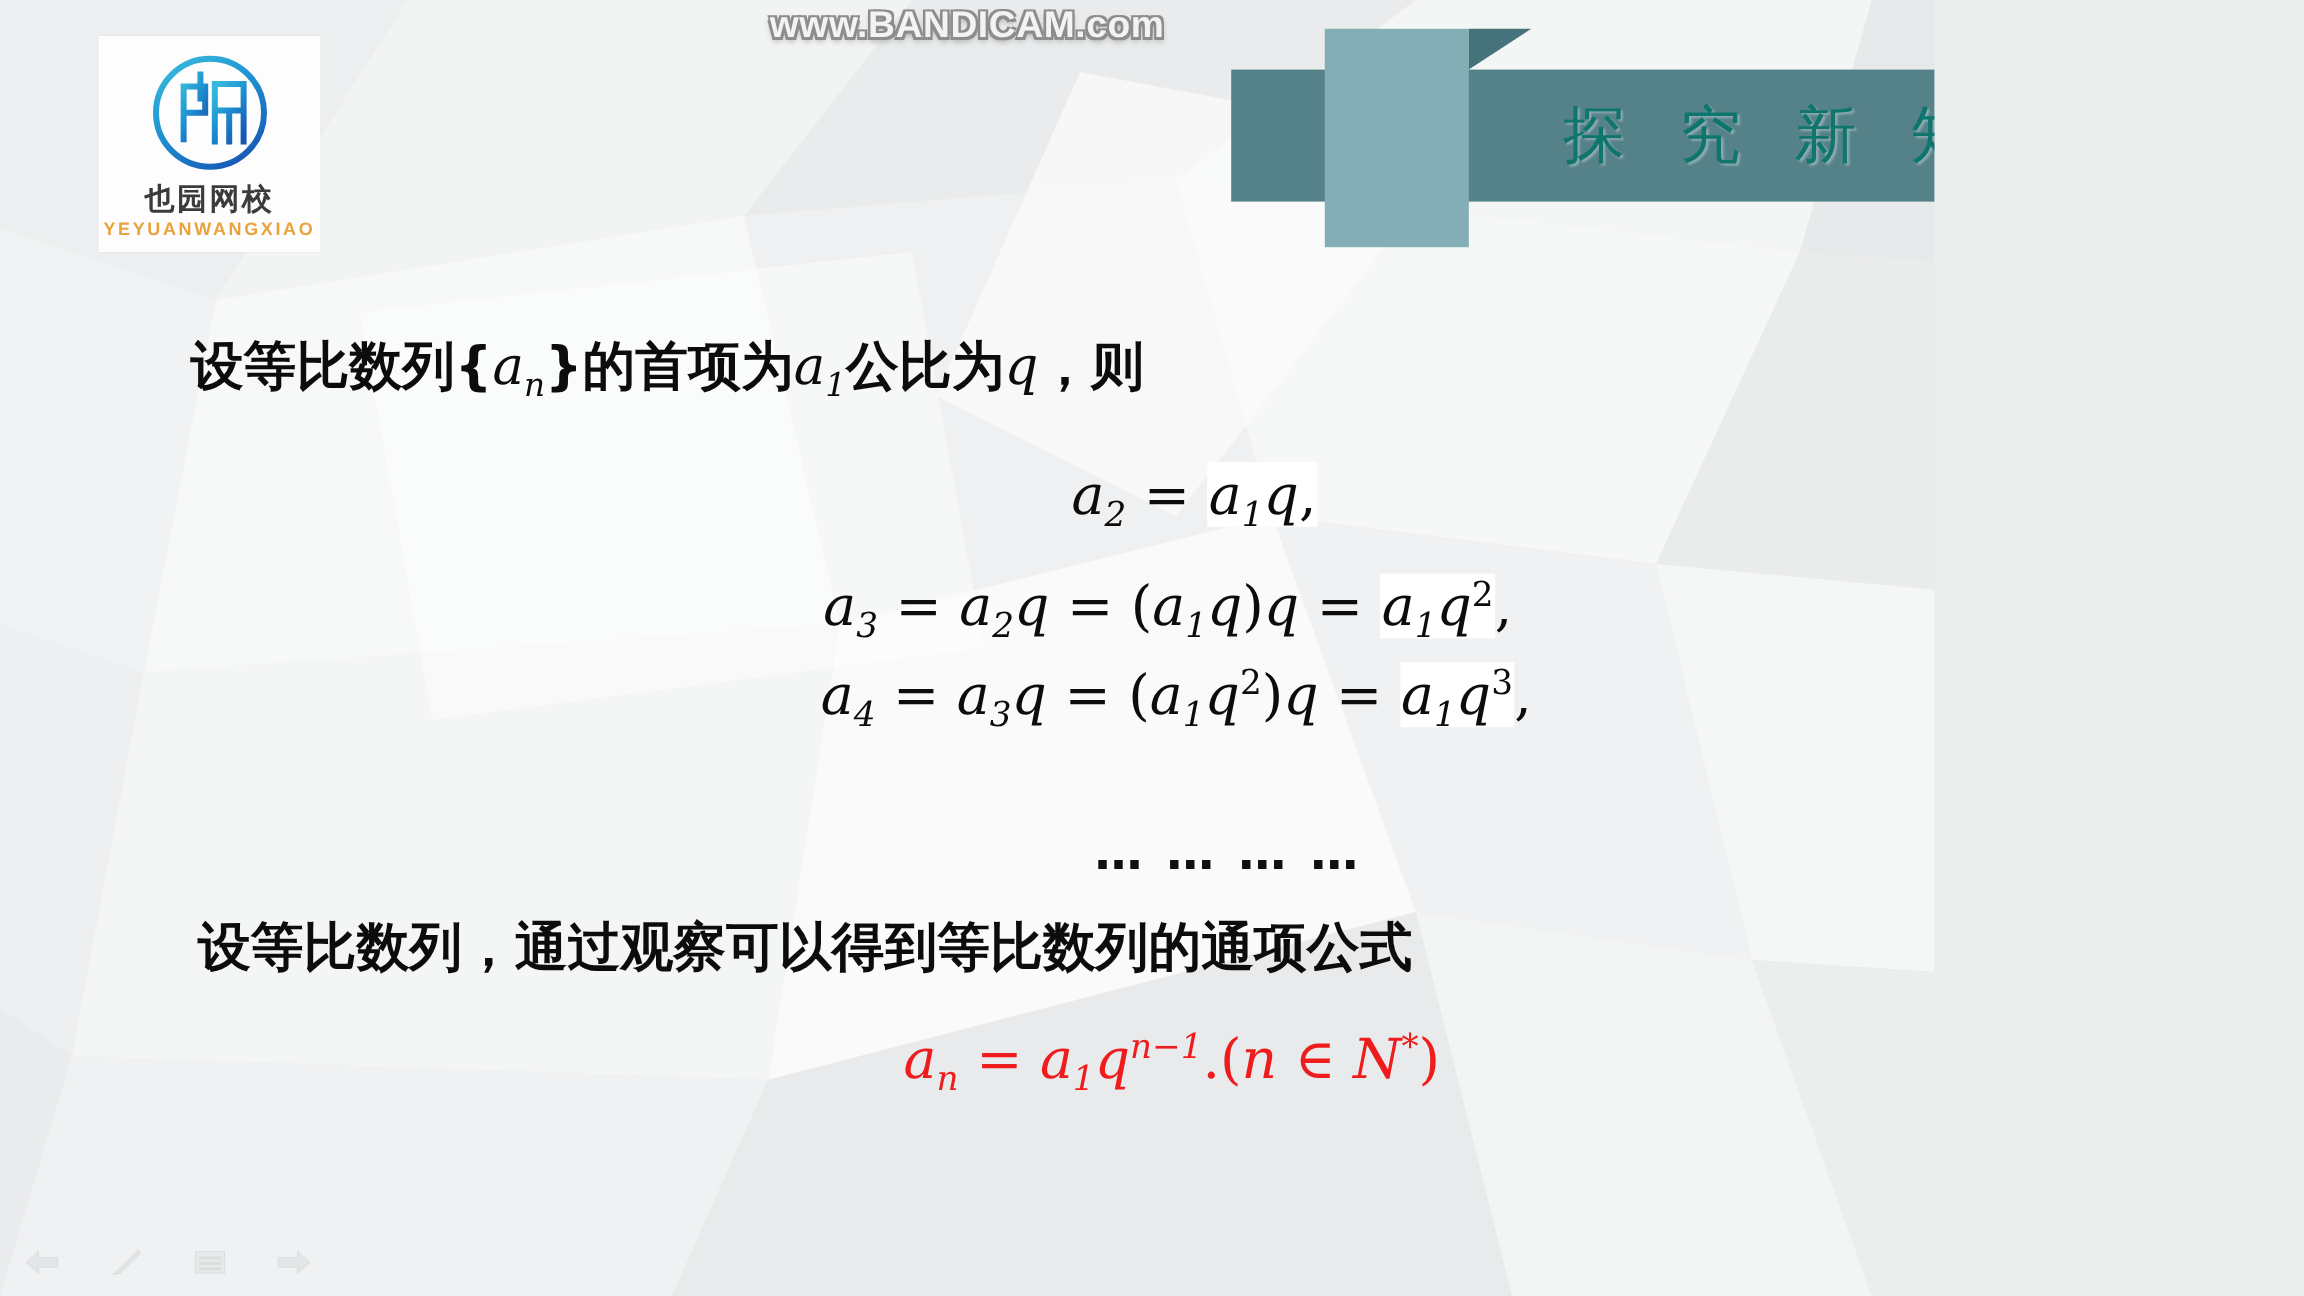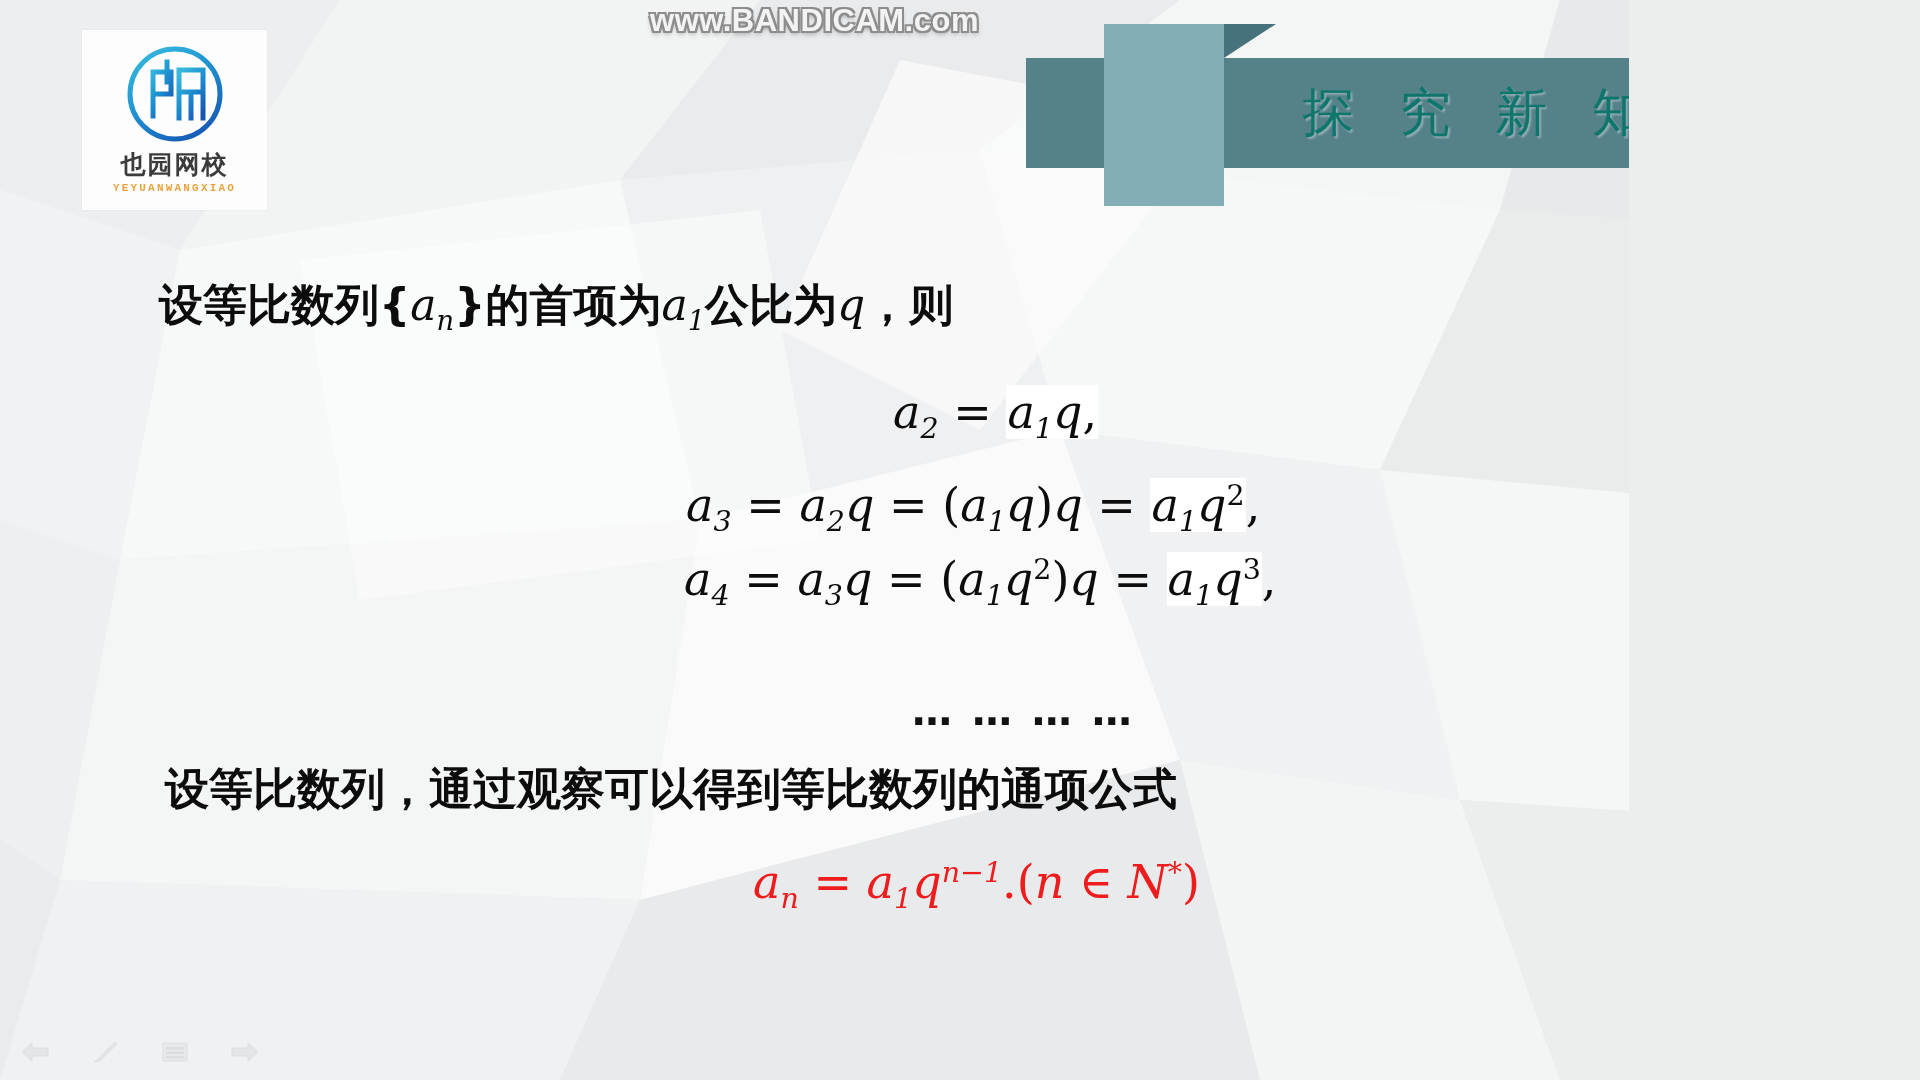--- a/index.html
+++ b/index.html
@@ -4,41 +4,40 @@
 <style>
   html,body{margin:0;padding:0;}
   body{
     width:1920px;height:1080px;overflow:hidden;
     font-family:"Liberation Sans","DejaVu Sans",sans-serif;
     background:#eceeee;
   }
   #slide{
     position:relative;width:1612px;height:1080px;overflow:hidden;
     background:#e9ebeb;
-    padding-left:17px;
   }
   #bg{position:absolute;inset:0;}
   #bg svg{display:block;width:1920px;height:1080px;}
 
   
   #logo-card{
     position:absolute;left:82px;top:30px;width:185px;height:180px;
     background:#fdfdfd;display:flex;flex-direction:column;
     align-items:center;justify-content:flex-start;
     box-shadow:0 0 0 1px rgba(0,0,0,.02);
   }
   #logo-mark{margin-top:12px;}
   #logo-cn{
     font-family:"DejaVu Sans",sans-serif;
     font-size:25px;font-weight:700;color:#3b3b3b;letter-spacing:2px;
     line-height:1;margin-top:2px;white-space:nowrap;text-align:right;
   }
   #logo-py{
-    font-family:Liberation Mono, monospace;
-    font-size:11px;font-weight:700;color:#e8a33d;letter-spacing:2.2px;
+    font-family:Liberation Sans, sans-serif;
+    font-size:15px;font-weight:700;color:#e8a33d;letter-spacing:2.2px;
     margin-top:5px;white-space:nowrap;
   }
 
   
   #watermark{
     position:absolute;left:0;right:0;top:3px;text-align:center;
     font-family:"Liberation Sans",sans-serif;
     font-size:31px;font-weight:700;letter-spacing:.5px;
     color:#f3f3f3;
     text-shadow:

